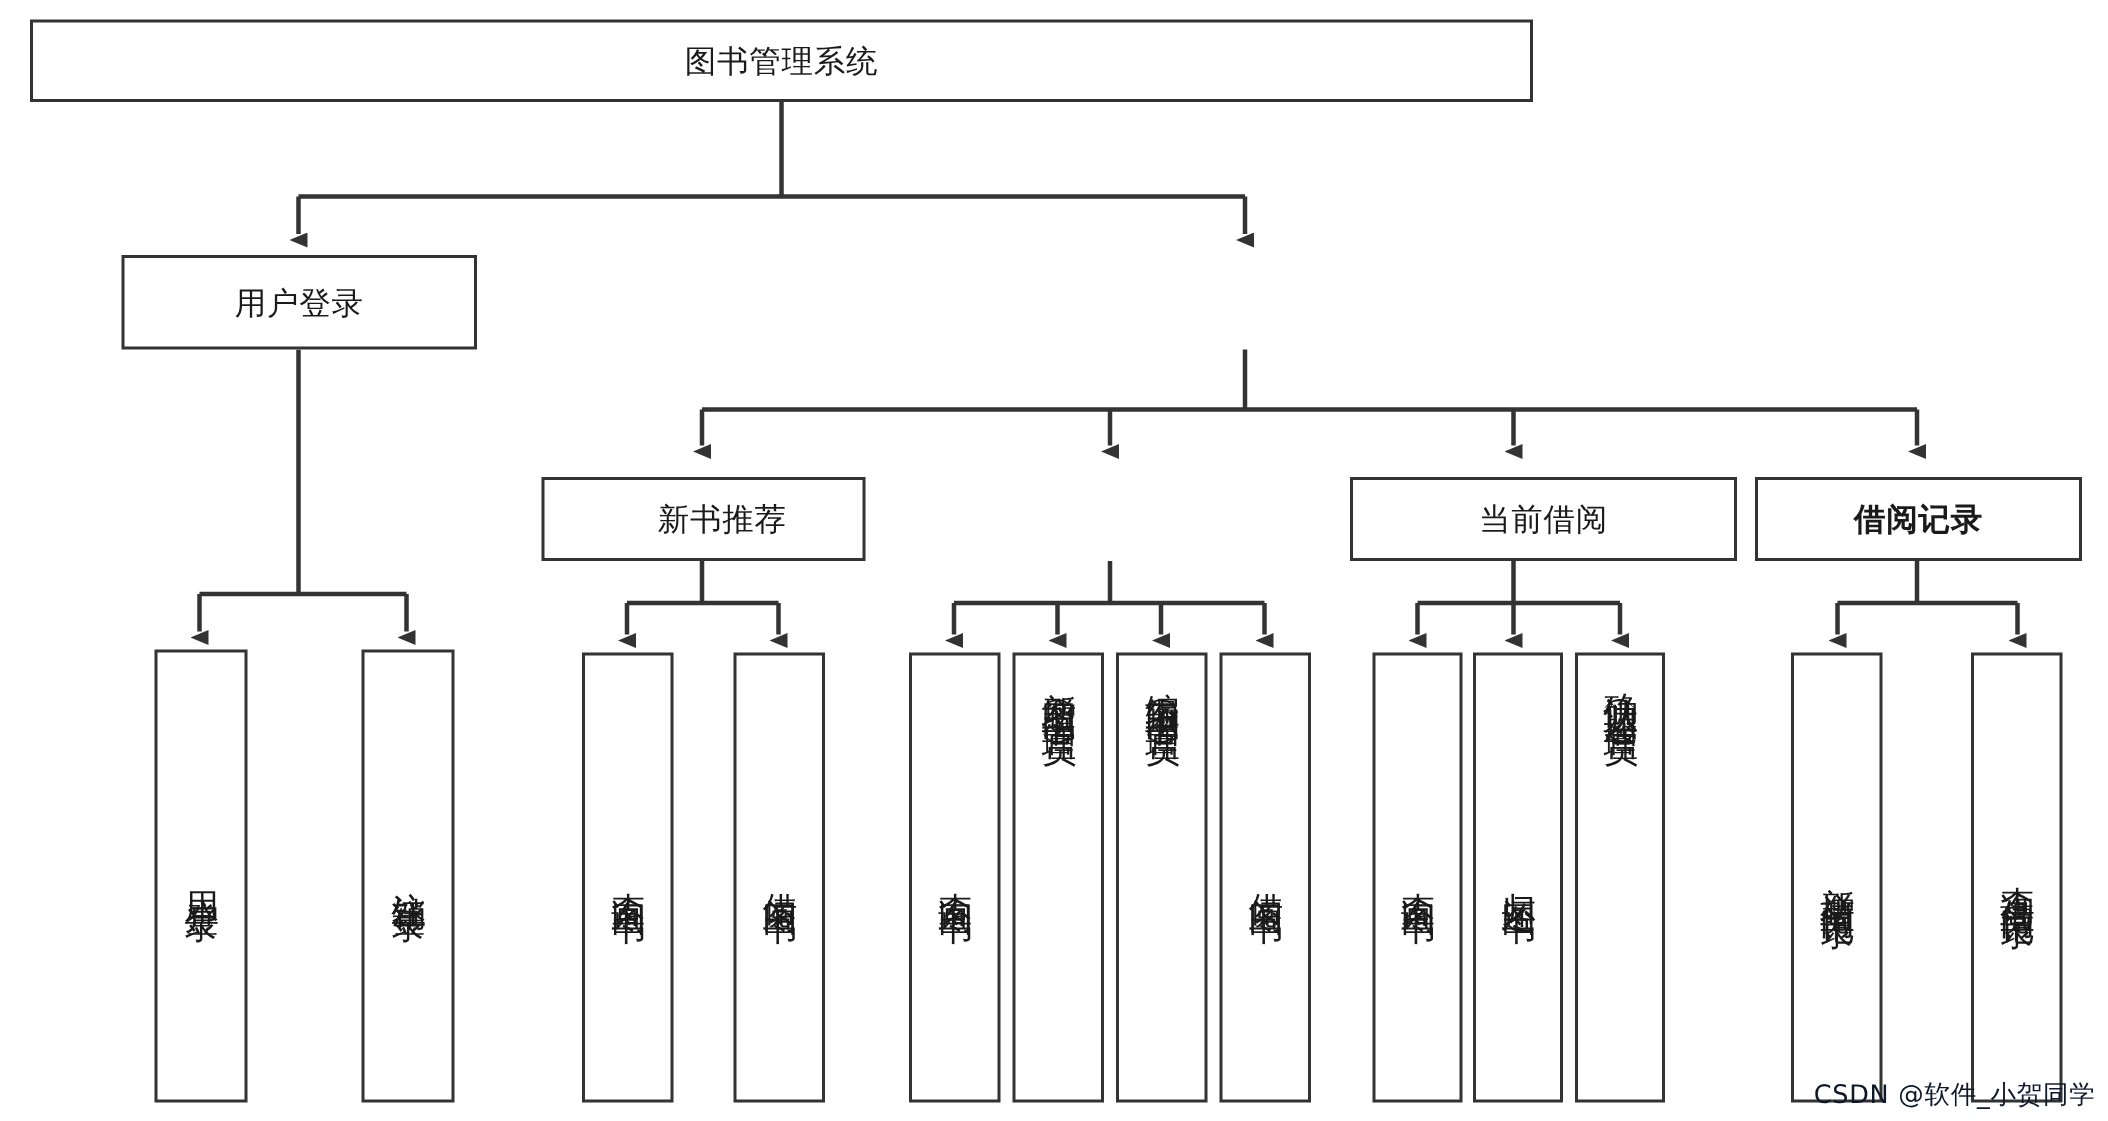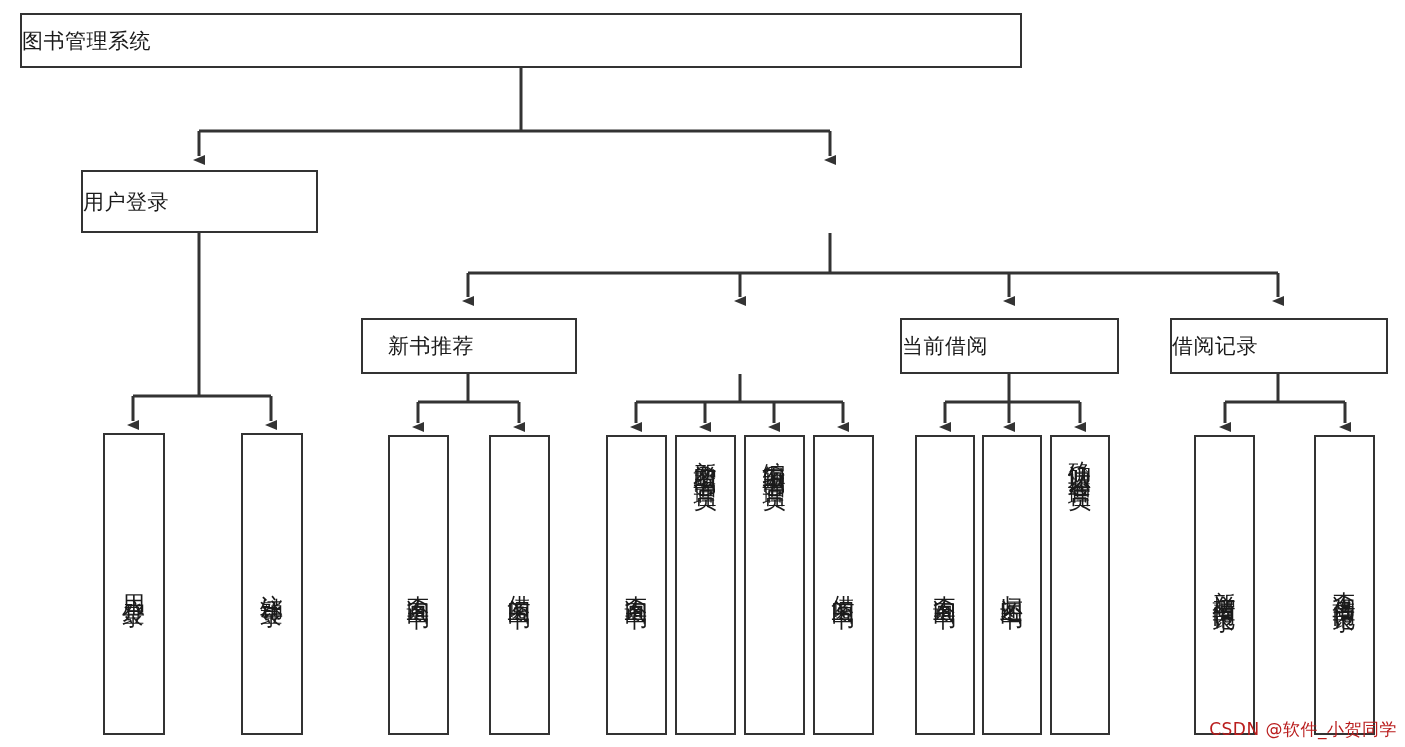--- a/index.html
+++ b/index.html
@@ -17,20 +17,21 @@
     background: #ffffff;
     overflow: hidden;
   }
   .node {
     position: absolute;
     box-sizing: border-box;
     border: 2px solid #333333;
     background: #ffffff;
     display: flex;
     align-items: center;
+    justify-content: center;
     color: #1a1a1a;
   }
   .node.horiz {
     font-size: 21px;
     letter-spacing: 0.5px;
   }
   .node.vert {
     align-items: center;
     justify-content: center;
     padding: 6px 0;
@@ -56,21 +57,21 @@
     top: 0;
     width: 1405px;
     height: 747px;
     pointer-events: none;
   }
   .watermark {
     position: absolute;
     right: 8px;
     bottom: 6px;
     font-size: 17px;
-    color: #b91c1c;
+    color: #0f172a;
     white-space: nowrap;
     letter-spacing: 0.5px;
   }
 </style>
 </head>
 <body>
 
 <div id="canvas">
 
   <svg class="links" viewBox="0 0 1405 747">
@@ -127,24 +128,24 @@
     <span class="htext">图书管理系统</span>
   </div>
 
   <div class="node horiz" style="left:81px; top:170px; width:237px; height:63px;">
     <span class="htext">用户登录</span>
   </div>
 
   <div class="node horiz" style="left:361px; top:318px; width:216px; height:56px;padding-left:25px;">
     <span class="htext">新书推荐</span>
   </div>
-  <div class="node horiz" style="left:900px; top:318px; width:219px; height:56px;">
+  <div class="node horiz" style="left:900px; top:318px; width:258px; height:56px;">
     <span class="htext">当前借阅</span>
   </div>
-  <div class="node horiz" style="left:1170px; top:318px; width:218px; height:56px;">
+  <div class="node horiz" style="left:1170px; top:318px; width:218px; height:56px;font-weight:bold;">
     <span class="htext">借阅记录</span>
   </div>
 
   <div class="node vert" style="left:103px; top:433px; width:62px; height:302px;">
     <span class="vtext">用户登录</span>
   </div>
   <div class="node vert" style="left:241px; top:433px; width:62px; height:302px;">
     <span class="vtext">注销登录</span>
   </div>
 

